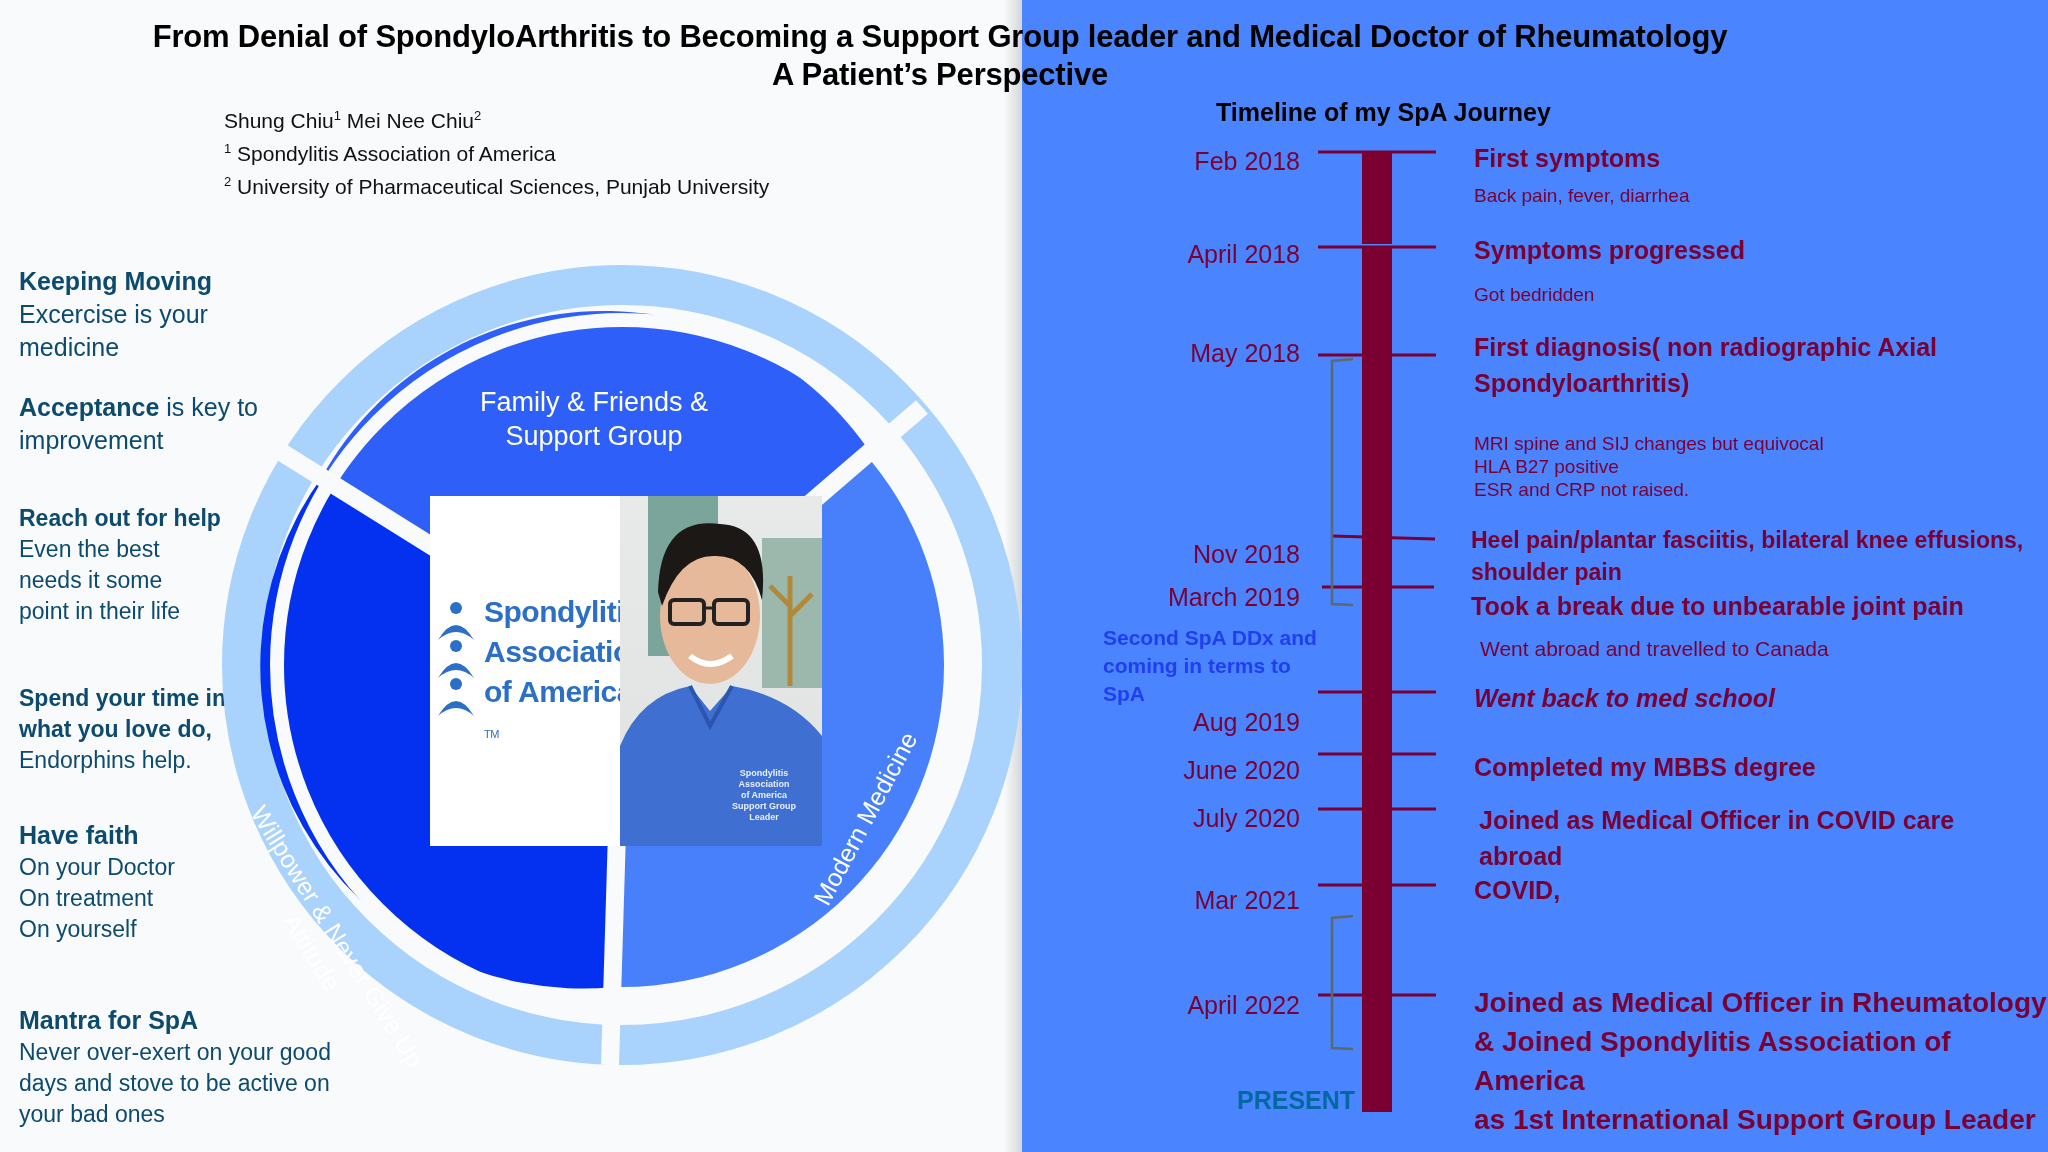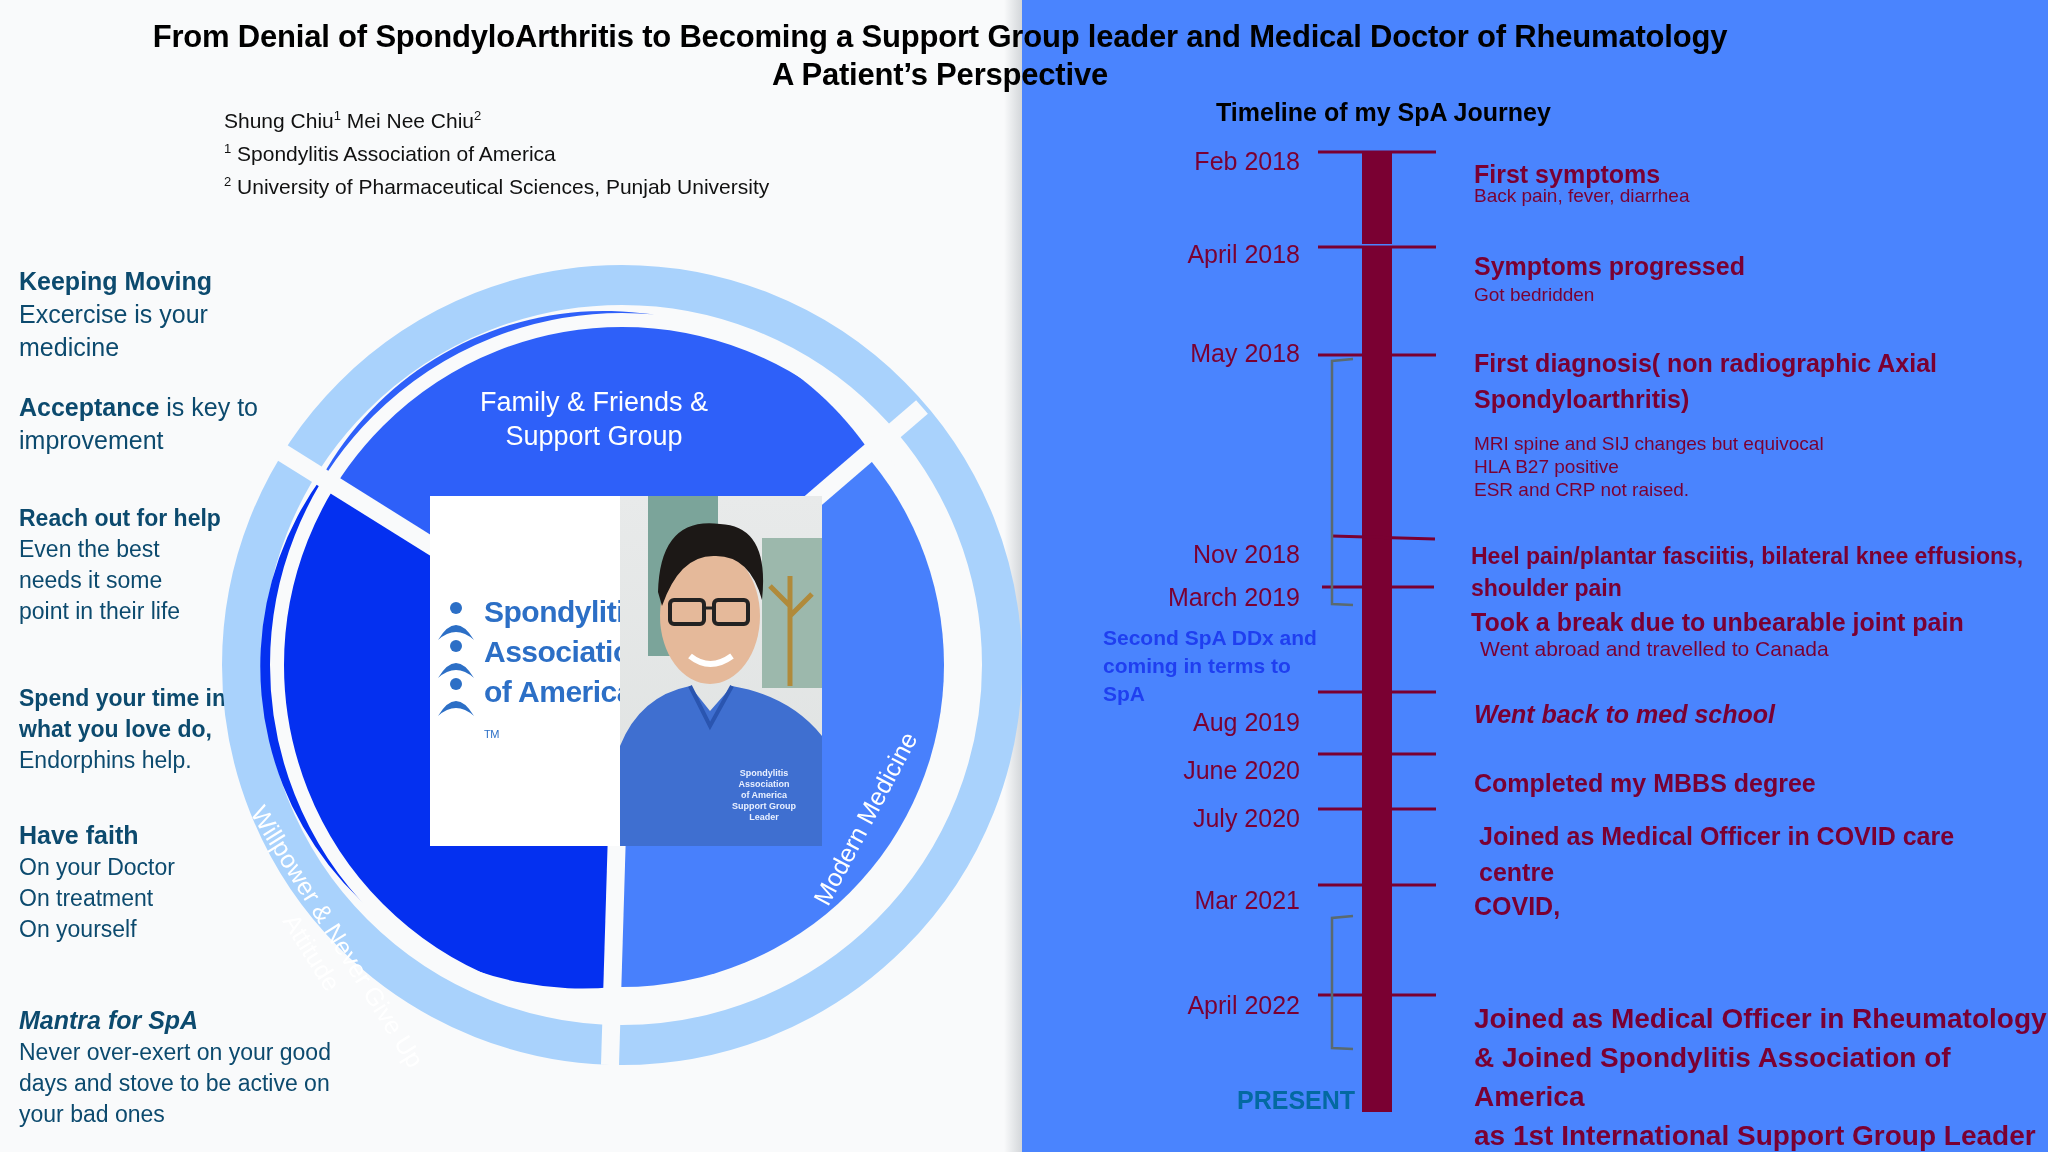--- a/index.html
+++ b/index.html
@@ -26,21 +26,21 @@
 
   .photo-card { position: absolute; left: 430px; top: 496px; width: 392px; height: 350px; background: #fff; display: flex; }
   .saa-logo { width: 190px; height: 350px; position: relative; }
   .saa-text { position: absolute; left: 54px; top: 96px; color: #2c6fc6; font-weight: bold; font-size: 30px; line-height: 40px; letter-spacing: -0.5px; }
   .saa-text .tm { font-size: 11px; vertical-align: 4px; font-weight: normal; }
   .portrait { width: 202px; height: 350px; position: relative; overflow: hidden;
     background: linear-gradient(to bottom, #e8eaea 0%, #dfe2e1 100%); }
 
   .tl-header { position: absolute; left: 1216px; top: 98px; font-size: 25px; font-weight: bold; color: #000; }
   .tl-date { position: absolute; right: 748px; color: #7a0032; font-size: 25px; line-height: 30px; text-align: right; white-space: nowrap; }
-  .tl-title { position: absolute; left: 1474px; color: #7a0032; font-weight: bold; font-size: 25px; line-height: 36px; margin-top: 16px; }
+  .tl-title { position: absolute; left: 1474px; color: #7a0032; font-weight: bold; font-size: 25px; line-height: 36px; }
   .tl-detail { position: absolute; left: 1474px; color: #7a0032; font-size: 19px; line-height: 23px; }
   .tl-side-note { position: absolute; left: 1103px; top: 624px; color: #1f3ff0; font-weight: bold; font-size: 21px; line-height: 28px; }
   .tl-present { position: absolute; left: 1237px; top: 1086px; color: #0369a1; font-weight: bold; font-size: 25px; }
 </style>
 </head>
 <body>
 
 <div class="left-panel"></div>
 <div class="panel-shadow"></div>
 <div class="right-panel"></div>
@@ -79,21 +79,21 @@
   <b>what you love do,</b><br>
   <span>Endorphins help.</span>
 </div>
 <div class="tip small" style="top:820px;">
   <b style="font-size:25px;">Have faith</b><br>
   <span>On your Doctor</span><br>
   <span>On treatment</span><br>
   <span>On yourself</span>
 </div>
 <div class="tip small" style="top:1005px; width:380px;">
-  <b style="font-size:25px;font-style:italic;">Mantra for SpA</b><br>
+  <b style="font-size:25px;">Mantra for SpA</b><br>
   <span>Never over-exert on your good</span><br>
   <span>days and stove to be active on</span><br>
   <span>your bad ones</span>
 </div>
 
 <svg class="wheel" viewBox="0 0 800 800" width="800" height="800">
 
   <g>
     <circle cx="400" cy="400" r="380" fill="none" stroke="#a9d2fc" stroke-width="40"></circle>
   </g>
@@ -225,21 +225,21 @@
 </div>
 
 <div class="tl-title" style="top:588px; left:1471px;">Took a break due to unbearable joint pain</div>
 <div class="tl-detail" style="top:637px; left:1480px; font-size:21px;">Went abroad and travelled to Canada</div>
 
 <div class="tl-title" style="top:680px;font-style:italic;">Went back to med school</div>
 <div class="tl-title" style="top:749px;">Completed my MBBS degree</div>
 
 <div class="tl-title" style="top:802px; left:1479px; line-height:36px;">
   <div>Joined as Medical Officer in COVID care</div>
-  <div>centre</div>
+  <div>abroad</div>
 </div>
 
 <div class="tl-title" style="top:872px; line-height:36px;">
   <div>COVID,</div>
 </div>
 
 <div class="tl-title" style="top:983px; font-size:28px; line-height:39px;">
   <div>Joined as Medical Officer in Rheumatology</div>
   <div>&amp; Joined Spondylitis Association of America</div>
   <div>as 1st International Support Group Leader</div>

